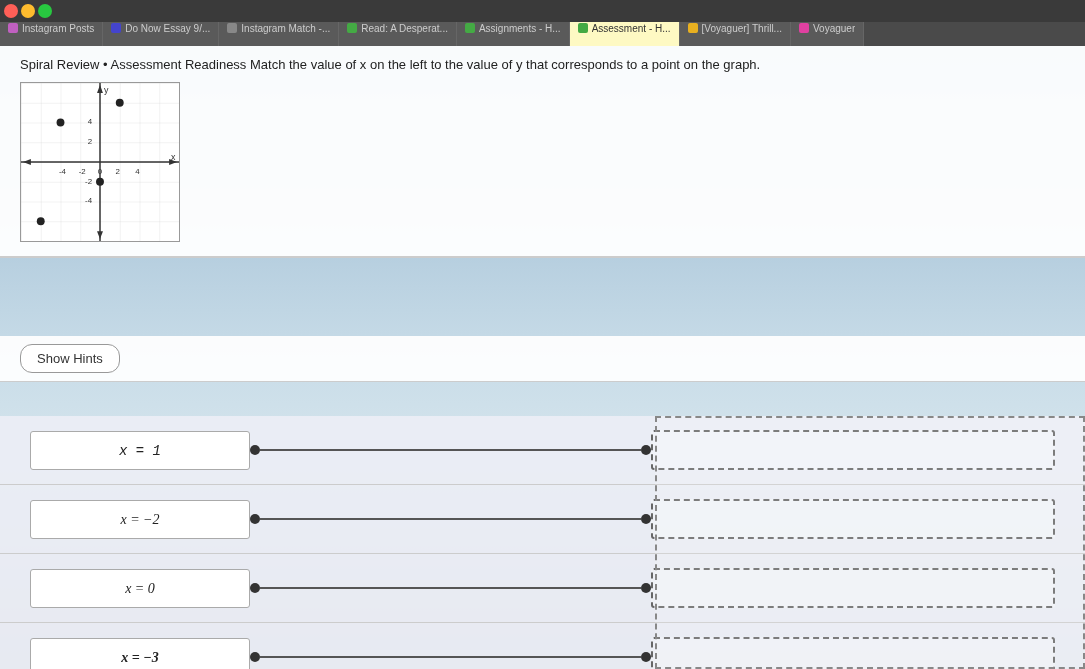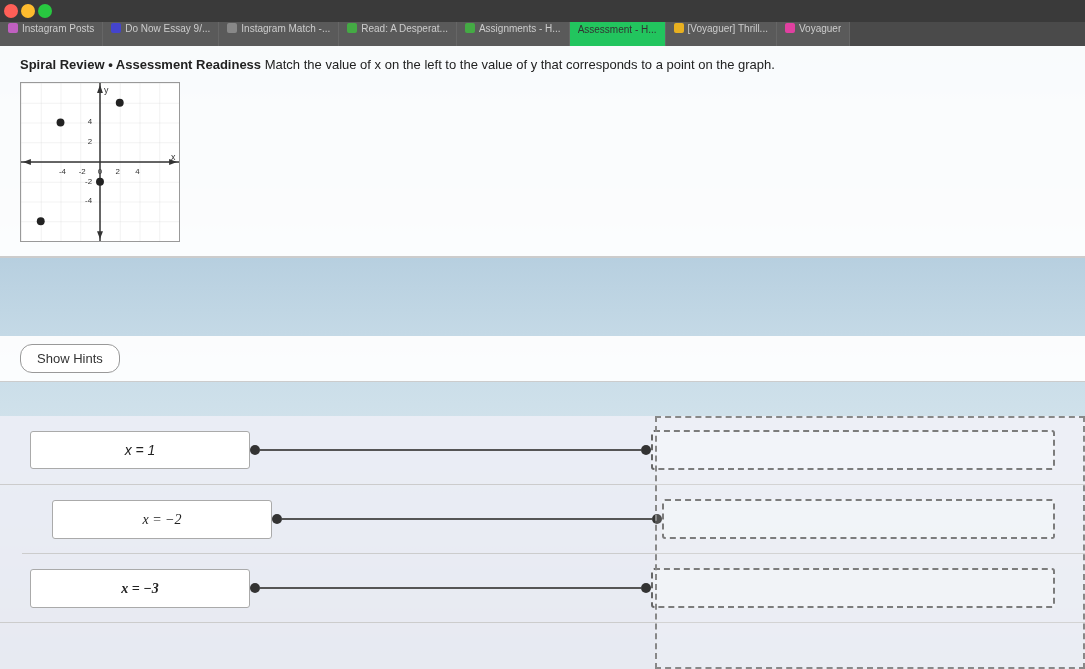--- a/index.html
+++ b/index.html
@@ -57,23 +57,22 @@
       display: flex;
       align-items: center;
       gap: 4px;
       cursor: pointer;
       white-space: nowrap;
       border-right: 1px solid #666;
       max-width: 120px;
       overflow: hidden;
     }
     .tab.active {
-      background: #22c55e;
+      background: #fef9c3;
       color: #333;
-      flex-direction: column;
     }
     .tab-favicon {
       width: 10px;
       height: 10px;
       background: #888;
       border-radius: 2px;
       flex-shrink: 0;
     }
     .tab-label {
       overflow: hidden;
@@ -118,21 +117,21 @@
       border-bottom: 2px solid #ccc;
     }
 
     .question-text {
       font-size: 13px;
       color: #222;
       margin-bottom: 8px;
       line-height: 1.4;
     }
     .question-text strong {
-      font-weight: bold;
+      font-weight: normal;
     }
 
     .question-body {
       display: flex;
       align-items: flex-start;
       gap: 16px;
     }
 
     
     .graph-container {
@@ -356,49 +355,60 @@
   <div class="hints-section" style="top: 290px;">
     <button class="show-hints-btn">Show Hints</button>
   </div>
 
   <div class="matching-area" style="top: 370px; bottom: 0;">
 
     <div class="right-drop-area"></div>
 
     <div class="match-row" style="padding: 14px 30px;">
       <div class="match-label-box">
-        <span style="font-family: Liberation Sans, sans-serif;">x = 1</span>
+        <span style="font-family: Liberation Mono, monospace;">x = 1</span>
       </div>
       <div class="match-connector-group" style="display:flex; align-items:center; width:200px;">
         <div class="connector-dot-left"></div>
         <div style="flex:1; height:2px; background:#555;"></div>
         <div class="connector-dot-right"></div>
       </div>
       <div class="match-drop-zone" style="width:220px;"></div>
     </div>
 
-    <div class="match-row" style="padding: 14px 30px; margin-left: 22px;">
+    <div class="match-row" style="padding: 14px 30px;">
       <div class="match-label-box">
         <span style="font-family: Georgia, serif;">x = −2</span>
       </div>
       <div class="match-connector-group" style="display:flex; align-items:center; width:200px;">
         <div class="connector-dot-left"></div>
         <div style="flex:1; height:2px; background:#555;"></div>
         <div class="connector-dot-right"></div>
       </div>
       <div class="match-drop-zone" style="width:220px;"></div>
     </div>
 
-
     <div class="match-row" style="padding: 14px 30px;">
       <div class="match-label-box">
-        <span style="font-family: Georgia, serif; font-weight: bold;">x = −3</span>
+        <span style="font-family: Georgia, serif;">x = 0</span>
       </div>
       <div class="match-connector-group" style="display:flex; align-items:center; width:200px;">
         <div class="connector-dot-left"></div>
         <div style="flex:1; height:2px; background:#555;"></div>
         <div class="connector-dot-right"></div>
       </div>
       <div class="match-drop-zone" style="width:220px;"></div>
     </div>
+
+    <div class="match-row" style="padding: 14px 30px;">
+      <div class="match-label-box">
+        <span style="font-family: Georgia, serif; font-weight: bold;">x = −3</span>
+      </div>
+      <div class="match-connector-group" style="display:flex; align-items:center; width:200px;">
+        <div class="connector-dot-left"></div>
+        <div style="flex:1; height:2px; background:#555;"></div>
+        <div class="connector-dot-right"></div>
+      </div>
+      <div class="match-drop-zone" style="width:220px;"></div>
+    </div>
   </div>
 
 </div>
 
 </body></html>

